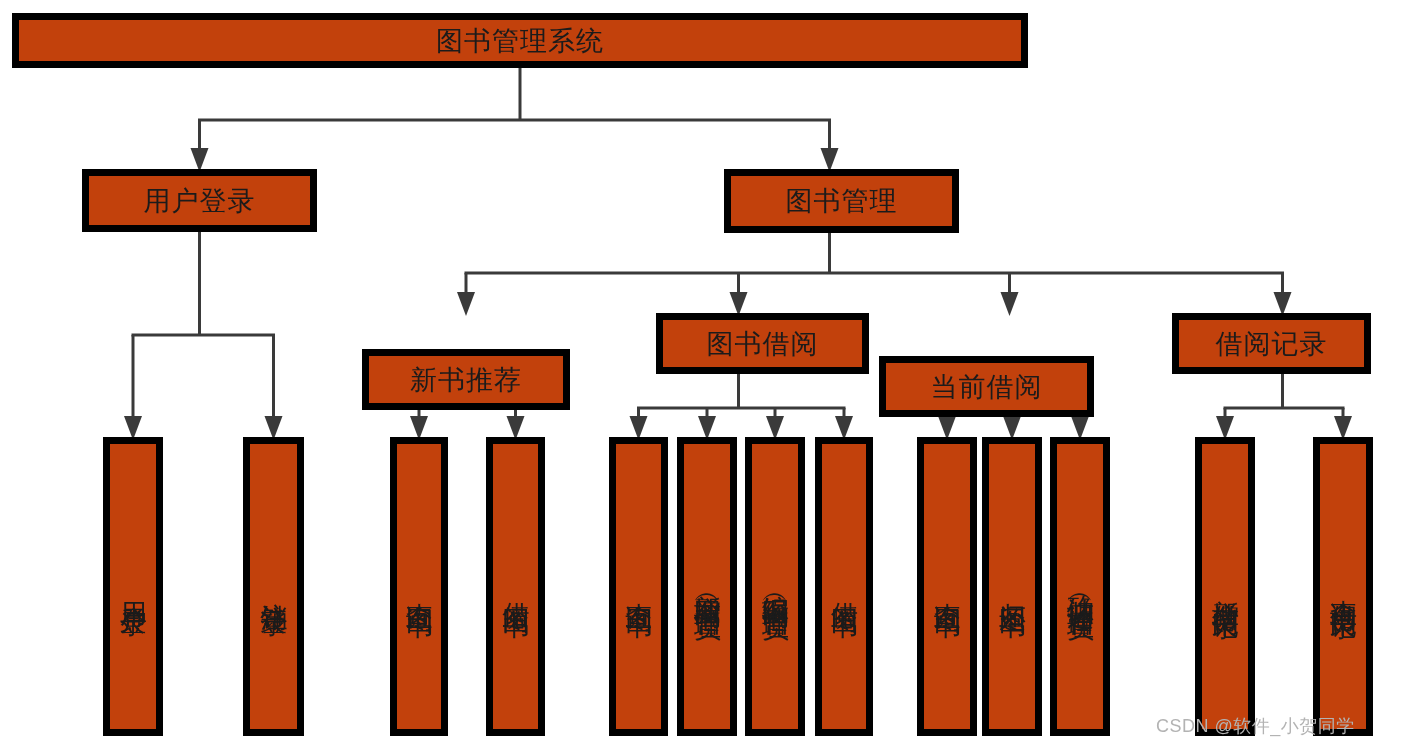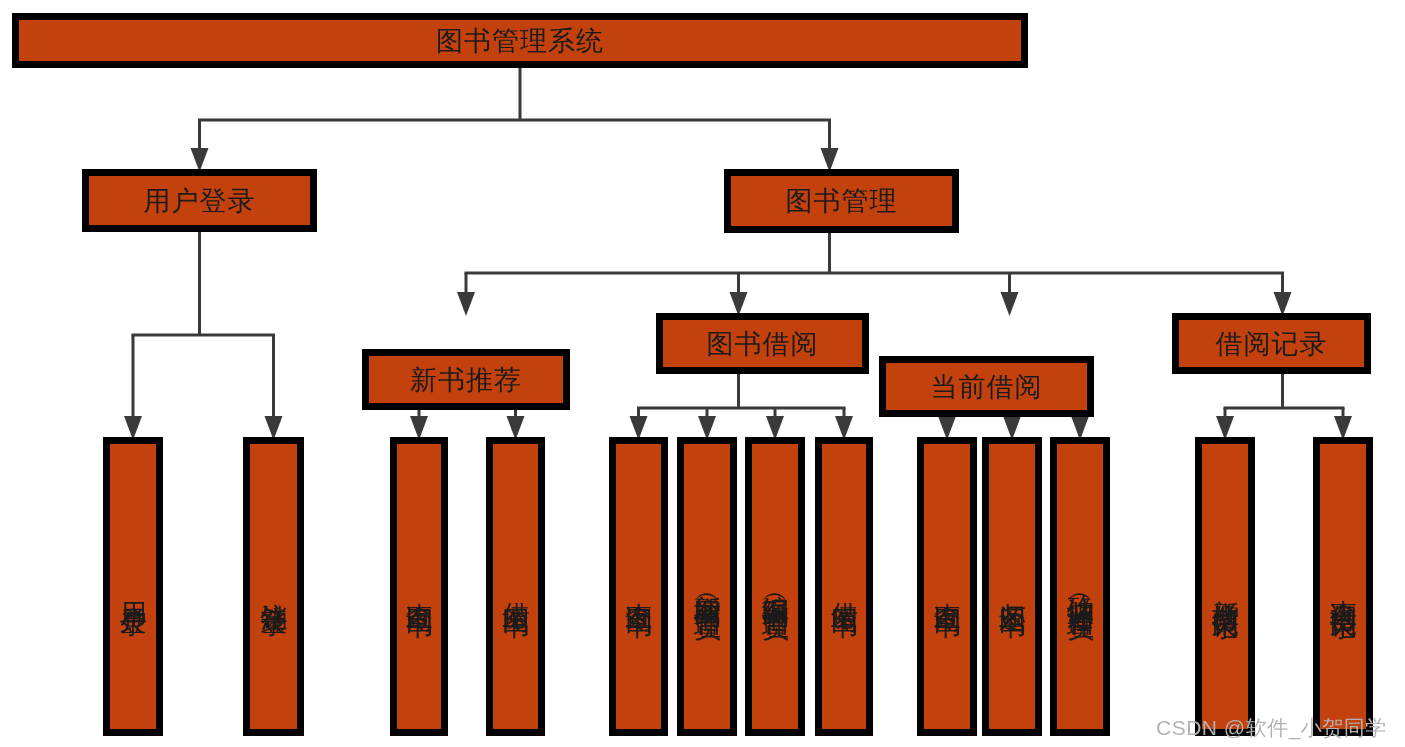--- a/index.html
+++ b/index.html
@@ -37,21 +37,21 @@
     writing-mode: vertical-lr;
     text-orientation: mixed;
     line-height: 1;
     letter-spacing: 3px;
     white-space: nowrap;
   }
   #watermark {
     position: absolute;
     left: 1156px;
     top: 714px;
-    font-size: 21px;
+    font-size: 18px;
     letter-spacing: 0.5px;
     z-index: 3;
     white-space: nowrap;
   }
 </style>
 </head>
 <body>
 
 <div id="stage">
 

